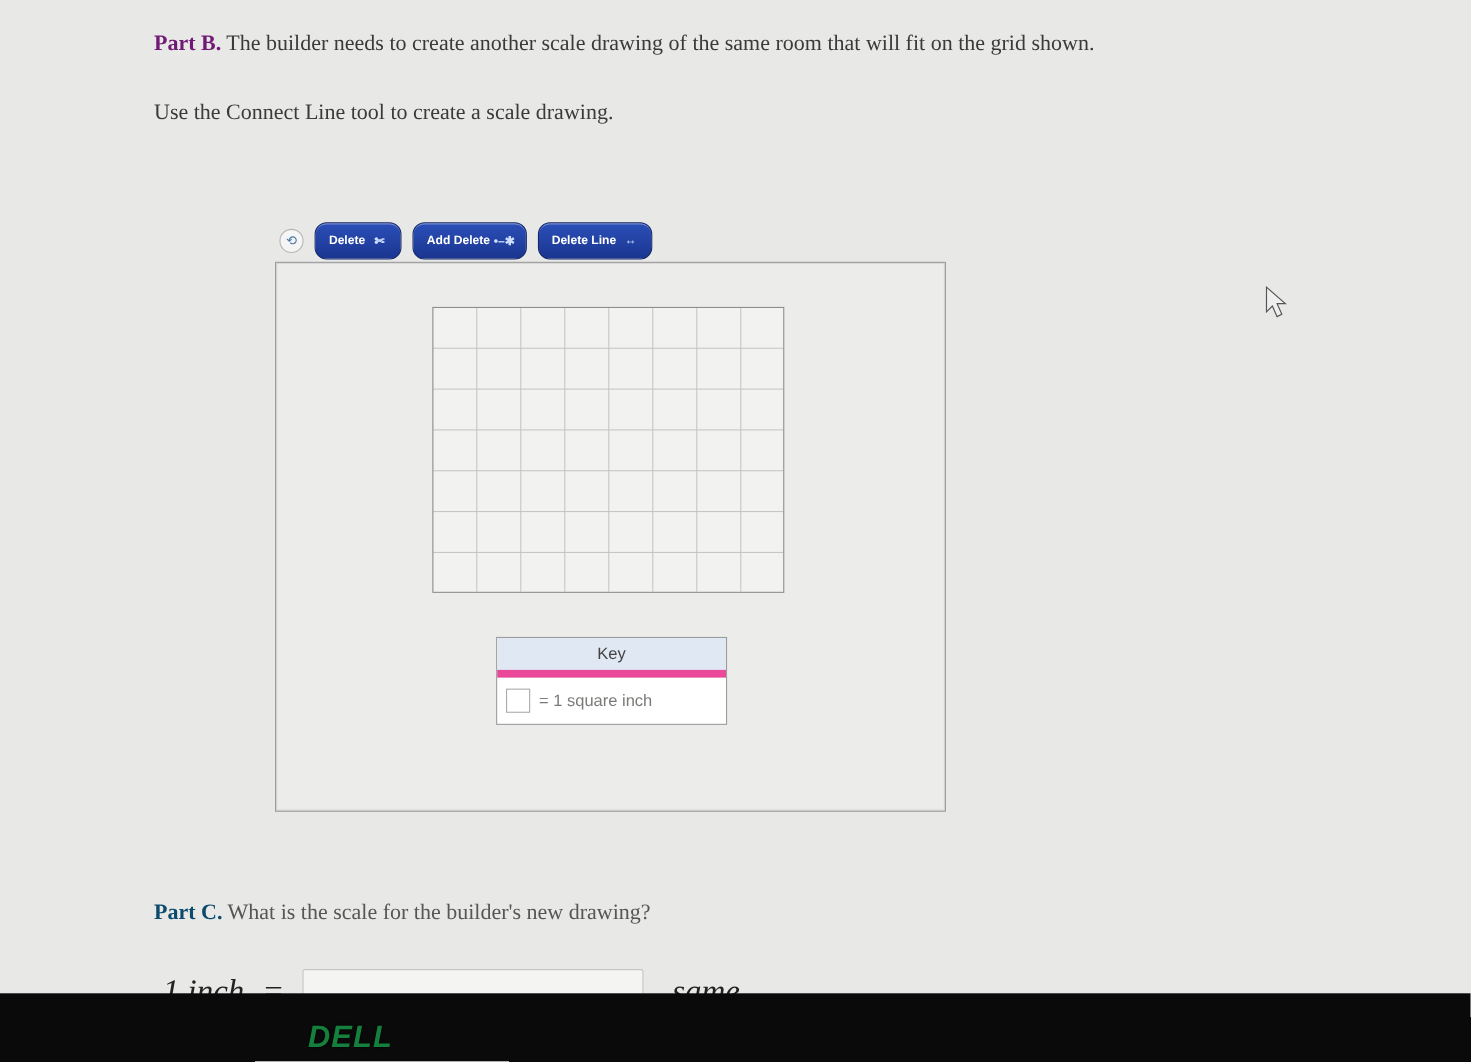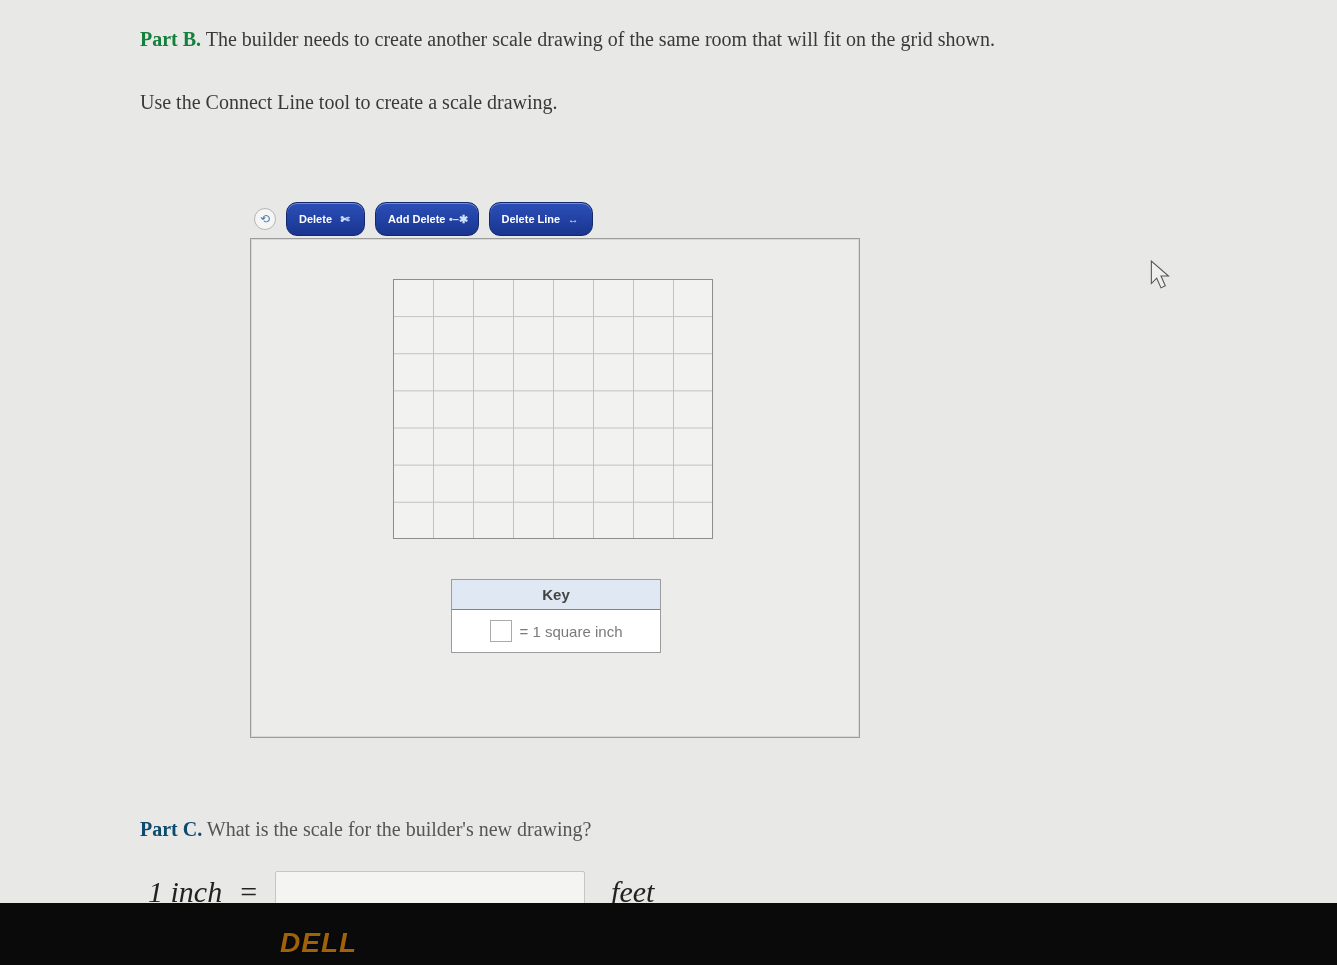--- a/index.html
+++ b/index.html
@@ -13,21 +13,21 @@
   }
   .page {
     padding: 28px 0 0 140px;
     color: #2b2b2b;
   }
   .part-b-line {
     font-size: 20px;
     color: #3a3a3a;
     margin-bottom: 40px;
   }
-  .part-b-line b { color: #15803d; font-weight: bold; margin-top: 17px; }
+  .part-b-line b { color: #701a75; font-weight: bold; margin-top: 17px; }
   .instruction {
     font-size: 20px;
     color: #3a3a3a;
     margin-bottom: 88px;
   }
   .tool-wrap {
     margin-left: 110px;
     width: 610px;
   }
   .toolbar {
@@ -93,48 +93,47 @@
     left: 200px;
     top: 340px;
     width: 210px;
     border: 1px solid #9c9c9c;
     background: #fff;
     font-family: Arial, sans-serif;
   }
   .key-header {
     background: #dfe8f3;
     text-align: center;
-    font-weight: bold;
+    font-weight: normal;
     color: #444;
     padding: 6px 0;
-    border-bottom: 1px solid #ec4899;
+    border-bottom: 7px solid #ec4899;
     font-size: 15px;
   }
   .key-body {
     display:flex;align-items:center;
     padding: 10px 8px;
     gap: 8px;
-    justify-content: center;
   }
   .key-swatch {
     width: 22px; height: 22px;
     border: 1px solid #aaa;
     background: #fff;
   }
   .key-text { color:#7a7a78; font-size:15px; }
   .part-c {
     margin-top: 80px;
   }
   .part-c-q {
     font-size: 20px;
     color: #565656;
   }
   .part-c-q b { color:#0c4a6e; font-weight:bold; }
   .equation {
-    margin-top: 30px;
+    margin-top: 40px;
     font-size: 30px;
     font-style: italic;
     color: #222;
     display:flex;align-items:center;gap: 14px;
     margin-left: 8px;
   }
   .equation .lhs { font-style: italic; }
   .equation .eq { font-style: normal; margin: 0 4px; }
   .blank {
     width: 310px;
@@ -146,21 +145,21 @@
   .unit { font-style: italic; margin-left: 12px; }
   .black-strip {
     position:absolute;left:0;right:0;bottom:0;height:62px;
     background:#0a0a0a;
   }
   .dell {
     position:absolute;left:280px;bottom:6px;
     font-family: Arial, sans-serif;
     font-weight: bold;
     font-style: italic;
-    color:#a16207;
+    color:#15803d;
     font-size:28px;
     letter-spacing:1px;
     text-shadow:0 0 2px #000;
   }
   .cursor {
     position:absolute; left:1150px; top:260px;
     width:22px; height:30px; color:#3a3a3a;
   }
 </style>
 </head>
@@ -208,21 +207,21 @@
 
   <div class="part-c">
     <p class="part-c-q">
       <b>Part C.</b>
       <span>What is the scale for the builder's new drawing?</span>
     </p>
     <div class="equation">
       <span class="lhs">1 inch</span>
       <span class="eq">=</span>
       <input class="blank" type="text" value="" style="">
-      <span class="unit">feet</span>
+      <span class="unit">same</span>
     </div>
   </div>
 
 </div>
 
 <div class="black-strip"></div>
 <div class="dell">DELL</div>
 
 <svg class="cursor" viewBox="0 0 20 28">
   <path d="M1 1 L1 22 L6 17 L10 26 L14 24 L10 15 L17 15 Z" fill="#efefef" stroke="#555" stroke-width="1"></path>

